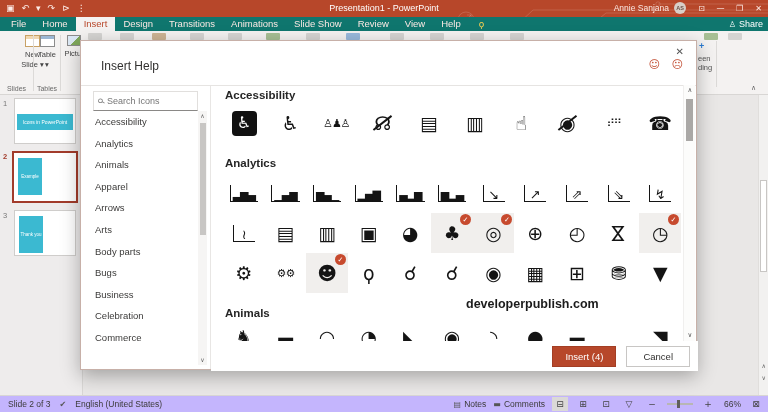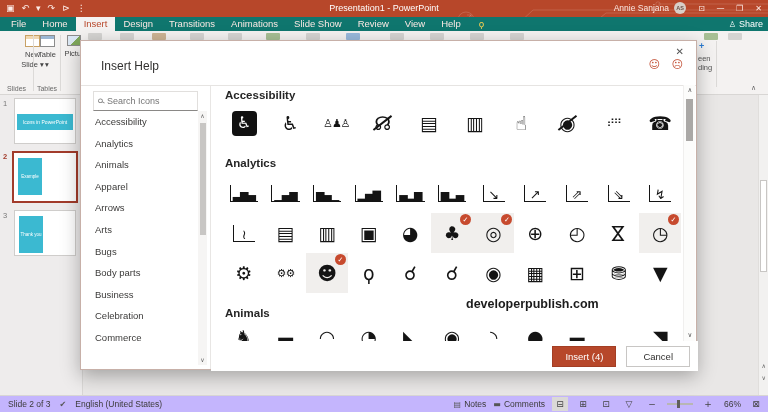--- a/index.html
+++ b/index.html
@@ -296,22 +296,22 @@
         <span class="sg">☌</span>
         <input type="text" placeholder="Search Icons" style="">
       </div>
       <div class="catlist">
           <div class="cat">Accessibility</div>
           <div class="cat">Analytics</div>
           <div class="cat">Animals</div>
           <div class="cat">Apparel</div>
           <div class="cat">Arrows</div>
           <div class="cat">Arts</div>
+          <div class="cat">Body parts</div>
           <div class="cat">Bugs</div>
-          <div class="cat">Body parts</div>
           <div class="cat">Business</div>
           <div class="cat">Celebration</div>
           <div class="cat">Commerce</div>
         </div>
       <div class="catscroll">
         <span class="cs-up">∧</span>
         <div class="cs-th"></div>
         <span class="cs-dn">∨</span>
       </div>
     </div>

